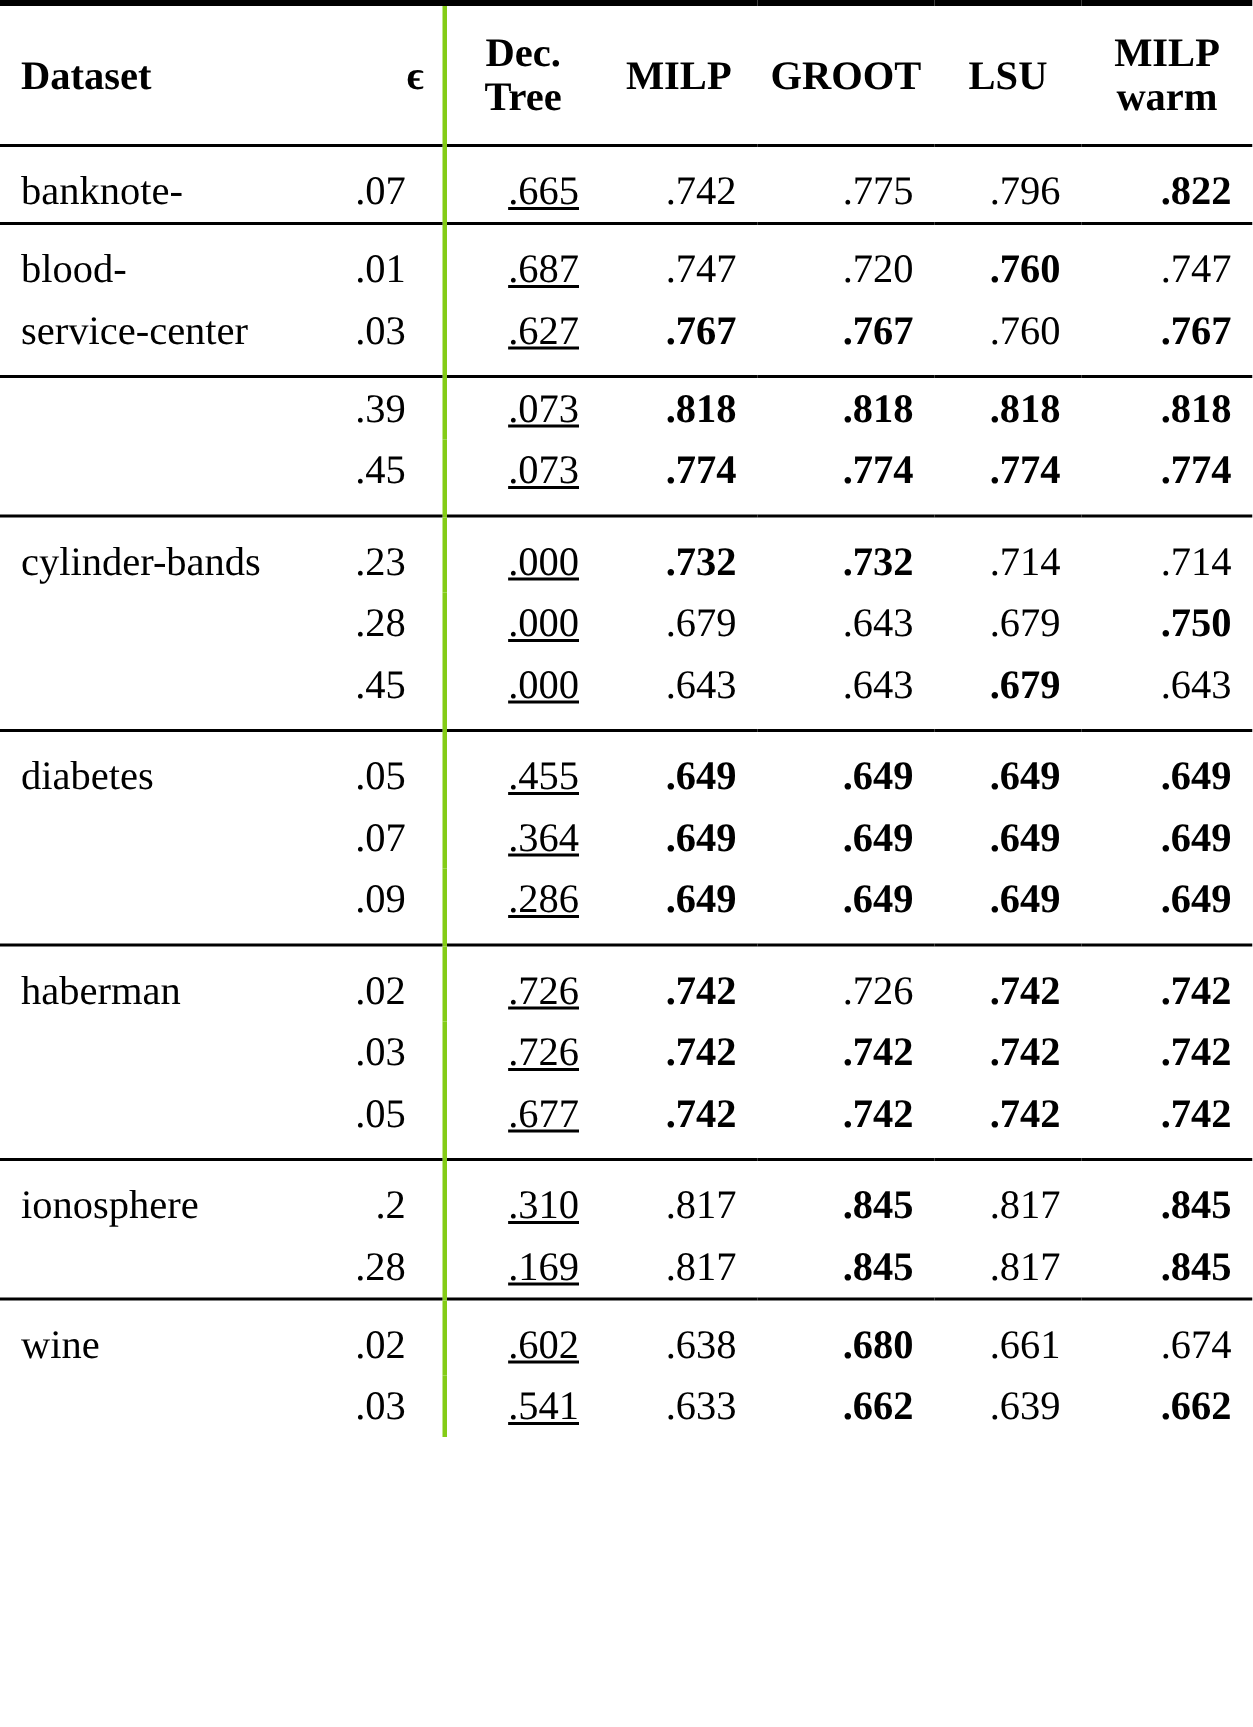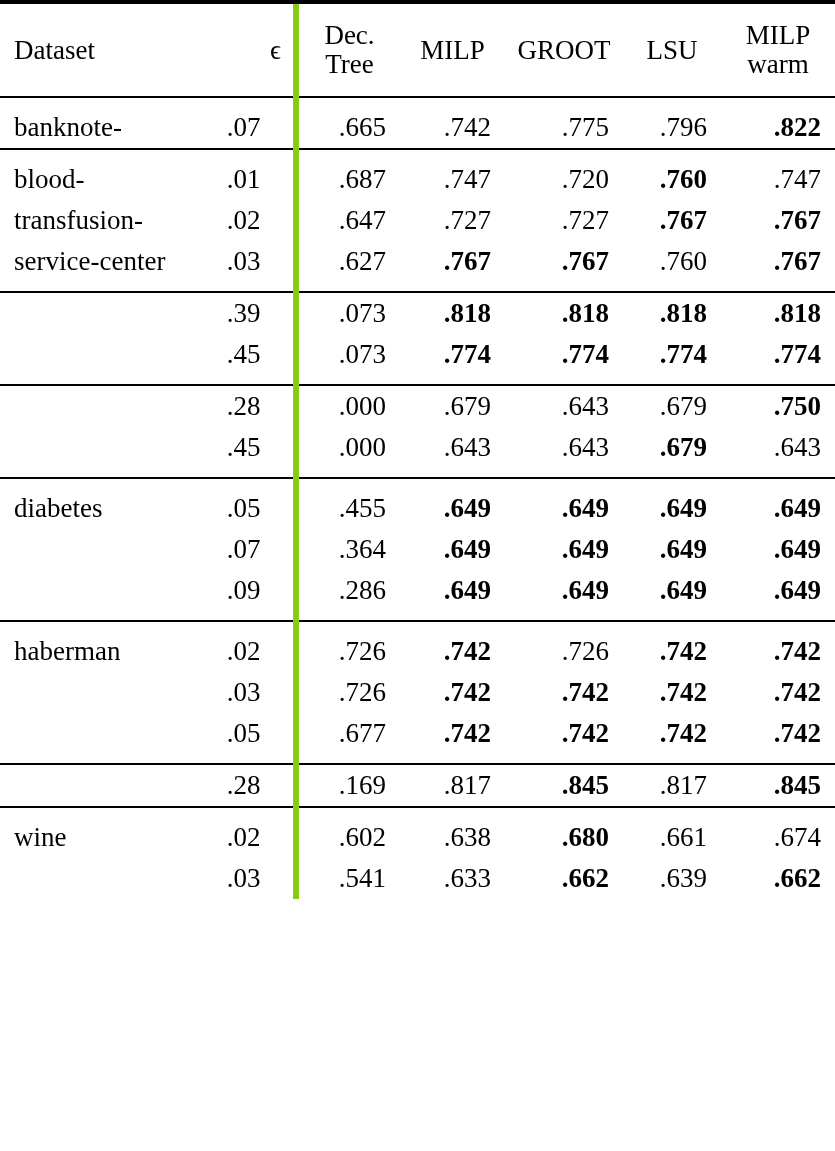--- a/index.html
+++ b/index.html
@@ -30,25 +30,25 @@
   col.c-groot   { width: 118px; }
   col.c-lsu     { width: 98px; }
   col.c-milpw   { width: 114px; }
 
   
   .rule-top td      { border-top: 4px solid #000; padding: 0; height: 0; font-size: 0; line-height: 0; }
   .rule-head td     { border-top: 2px solid #000; padding: 0; height: 0; font-size: 0; line-height: 0; }
   .rule-group td    { border-top: 2px solid #000; padding: 0; height: 0; font-size: 0; line-height: 0; }
 
   
-  .vline { border-left: 6px solid #84cc16; }
+  .vline { border-left: 3px solid #84cc16; }
 
   
   thead th {
-    font-weight: normal;
+    font-weight: bold;
     padding: 0;
     vertical-align: middle;
     line-height: 1.06;
   }
   th.h-dataset {
     text-align: left;
     padding-left: 14px;
     height: 92px;
   }
   th.h-eps {
@@ -67,28 +67,28 @@
     height: 41px;
     line-height: 41px;
     vertical-align: baseline;
     white-space: nowrap;
   }
   td.d-name {
     text-align: left;
     padding-left: 14px;
   }
   td.d-eps {
-    text-align: center;
+    text-align: right;
     padding-right: 24px;
   }
   td.d-val {
     text-align: right;
     padding-right: 14px;
   }
-  td.d-dt { padding-left: 24px; }
+  td.d-dt { padding-left: 24px; text-decoration: underline; }
   td.v-bold { font-weight: bold; }
 
   
   tr.group-first td { padding-top: 9px; }
   tr.group-last td  { padding-bottom: 9px; }
 </style>
 </head>
 <body>
 
 <table id="results-table">
@@ -151,29 +151,20 @@
       </tr>
       <tr class="group-first">
         <td class="d-name">blood-</td>
         <td class="d-eps">.01</td>
         <td class="d-val d-dt vline">.687</td>
         <td class="d-val">.747</td>
         <td class="d-val">.720</td>
         <td class="d-val v-bold">.760</td>
         <td class="d-val">.747</td>
       </tr>
-      <tr>
-        <td class="d-name">transfusion-</td>
-        <td class="d-eps">.02</td>
-        <td class="d-val d-dt vline">.647</td>
-        <td class="d-val">.727</td>
-        <td class="d-val">.727</td>
-        <td class="d-val v-bold">.767</td>
-        <td class="d-val v-bold">.767</td>
-      </tr>
       <tr class="group-last">
         <td class="d-name">service-center</td>
         <td class="d-eps">.03</td>
         <td class="d-val d-dt vline">.627</td>
         <td class="d-val v-bold">.767</td>
         <td class="d-val v-bold">.767</td>
         <td class="d-val">.760</td>
         <td class="d-val v-bold">.767</td>
       </tr>
       <tr class="rule-group">
@@ -193,20 +184,29 @@
         <td class="d-eps">.45</td>
         <td class="d-val d-dt vline">.073</td>
         <td class="d-val v-bold">.774</td>
         <td class="d-val v-bold">.774</td>
         <td class="d-val v-bold">.774</td>
         <td class="d-val v-bold">.774</td>
       </tr>
       <tr class="rule-group">
         <td colspan="7"></td>
       </tr>
+      <tr class="group-first">
+        <td class="d-name">cylinder-bands</td>
+        <td class="d-eps">.23</td>
+        <td class="d-val d-dt vline">.000</td>
+        <td class="d-val v-bold">.732</td>
+        <td class="d-val v-bold">.732</td>
+        <td class="d-val">.714</td>
+        <td class="d-val">.714</td>
+      </tr>
       <tr>
         <td class="d-name"></td>
         <td class="d-eps">.28</td>
         <td class="d-val d-dt vline">.000</td>
         <td class="d-val">.679</td>
         <td class="d-val">.643</td>
         <td class="d-val">.679</td>
         <td class="d-val v-bold">.750</td>
       </tr>
       <tr class="group-last">
@@ -273,20 +273,29 @@
         <td class="d-name"></td>
         <td class="d-eps">.05</td>
         <td class="d-val d-dt vline">.677</td>
         <td class="d-val v-bold">.742</td>
         <td class="d-val v-bold">.742</td>
         <td class="d-val v-bold">.742</td>
         <td class="d-val v-bold">.742</td>
       </tr>
       <tr class="rule-group">
         <td colspan="7"></td>
+      </tr>
+      <tr class="group-first">
+        <td class="d-name">ionosphere</td>
+        <td class="d-eps">.2</td>
+        <td class="d-val d-dt vline">.310</td>
+        <td class="d-val">.817</td>
+        <td class="d-val v-bold">.845</td>
+        <td class="d-val">.817</td>
+        <td class="d-val v-bold">.845</td>
       </tr>
       <tr>
         <td class="d-name"></td>
         <td class="d-eps">.28</td>
         <td class="d-val d-dt vline">.169</td>
         <td class="d-val">.817</td>
         <td class="d-val v-bold">.845</td>
         <td class="d-val">.817</td>
         <td class="d-val v-bold">.845</td>
       </tr>

